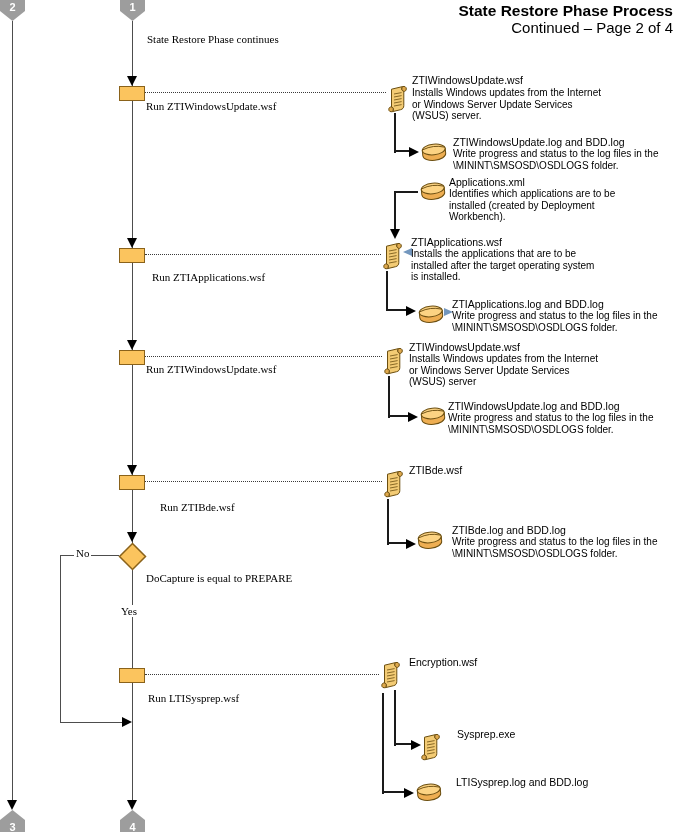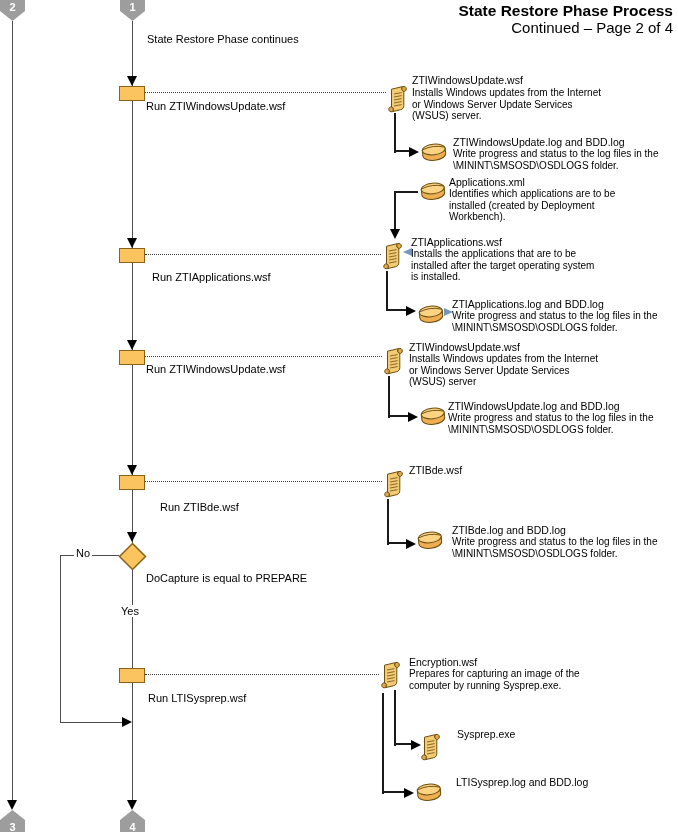--- a/index.html
+++ b/index.html
@@ -22,21 +22,21 @@
          border-bottom:4.5px solid transparent;border-left:9px solid var(--blue-arrow,#7397be);}
   
   .pent{position:absolute;background:var(--offpage-connector,#9d9d9d);
         color:#fff;font-size:11px;font-weight:bold;text-align:center;}
   .pent-top{clip-path:polygon(0 0,100% 0,100% 52%,50% 100%,0 52%);line-height:15px;}
   .pent-bot{clip-path:polygon(50% 0,100% 46%,100% 100%,0 100%,0 46%);line-height:34px;}
   .pbox{position:absolute;box-sizing:border-box;width:26px;height:15px;
         background:var(--flow-shape-fill,#fbc45e);border:1.5px solid var(--flow-shape-border,#8a621a);}
   .icon{position:absolute;}
   
-  .lbl{position:absolute;font-size:11px;white-space:nowrap;}
+  .lbl{position:absolute;font-size:11px;white-space:nowrap;font-family:Liberation Serif, serif;}
   .lbl-bg{background:#fff;padding:0 2px;}
   .ttl{position:absolute;top:2px;right:5px;text-align:right;font-size:15.5px;font-weight:bold;white-space:nowrap;}
   .subttl{position:absolute;top:19px;right:5px;text-align:right;font-size:15px;white-space:nowrap;}
   .ann-title{position:absolute;font-size:10.5px;font-weight:normal;white-space:nowrap;}
   .ann-body{position:absolute;font-size:10px;line-height:11.6px;white-space:pre-line;}
   svg .sheet{fill:var(--scroll-fill,#f3cb74);stroke:var(--icon-stroke,#6b4e10);stroke-width:1;}
   svg .curl{fill:var(--scroll-curl,#dfa94d);stroke:var(--icon-stroke,#6b4e10);stroke-width:1;}
   svg .rules{fill:none;stroke:var(--icon-stroke,#6b4e10);stroke-width:0.8;}
   svg .dbody{fill:var(--disk-body,#eeae52);stroke:var(--icon-stroke,#6b4e10);stroke-width:1;}
   svg .dtop{fill:var(--disk-top,#fcd383);stroke:var(--icon-stroke,#6b4e10);stroke-width:1;}
@@ -208,20 +208,18 @@
   <div class="ann-body" style="left:448px;top:412px">Write progress and status to the log files in the
 \MININT\SMSOSD\OSDLOGS folder.</div>
 
   <div class="ann-title" style="left:409px;top:464px">ZTIBde.wsf</div>
 
   <div class="ann-title" style="left:452px;top:524px">ZTIBde.log and BDD.log</div>
   <div class="ann-body" style="left:452px;top:536px">Write progress and status to the log files in the
 \MININT\SMSOSD\OSDLOGS folder.</div>
 
   <div class="ann-title" style="left:409px;top:656px">Encryption.wsf</div>
-  <div class="ann-body" style="left:409px;top:668px">Prepares for capturing an image of the
-computer by running Sysprep.exe.</div>
 
   <div class="ann-title" style="left:457px;top:728px">Sysprep.exe</div>
 
   <div class="ann-title" style="left:456px;top:776px">LTISysprep.log and BDD.log</div>
 
 </div>
 
 </body></html>

